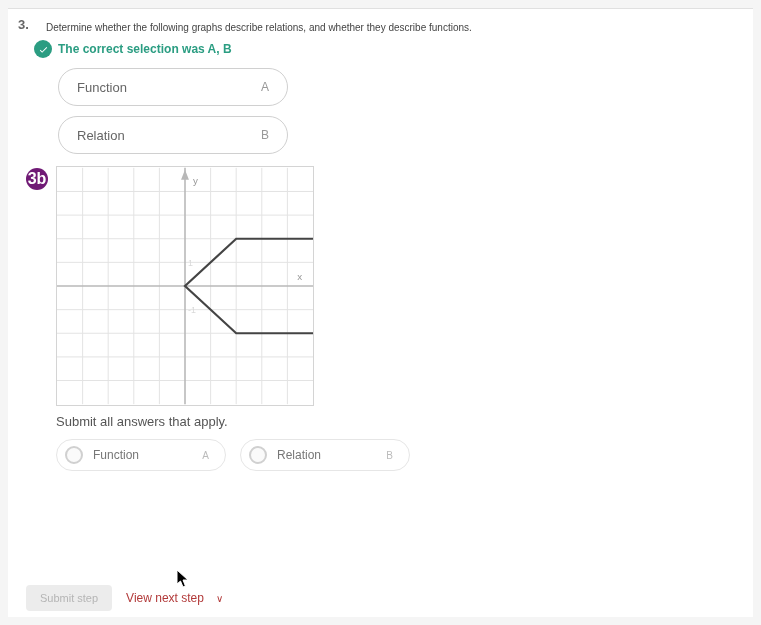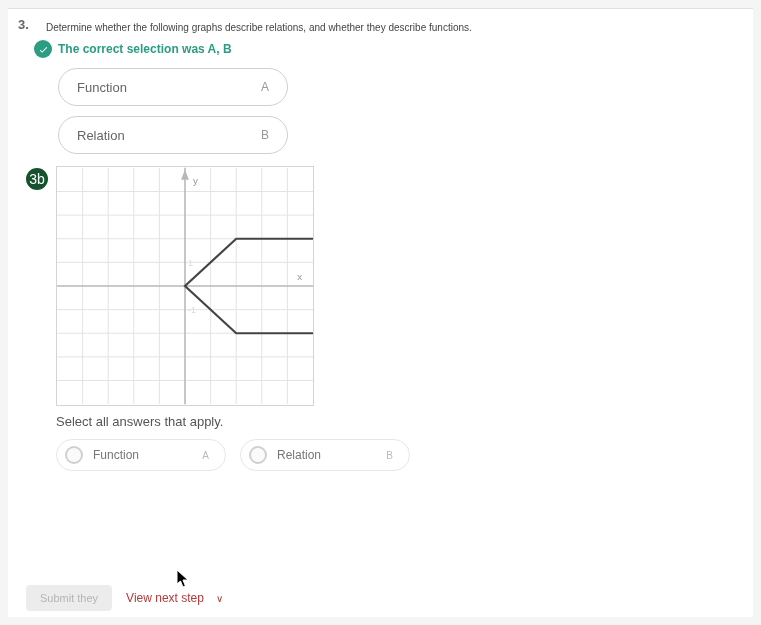--- a/index.html
+++ b/index.html
@@ -8,21 +8,21 @@
 .qnum{position:absolute;left:10px;top:8px;font-size:13px;font-weight:bold;color:#666}
 .stem{margin-left:20px;font-size:10px;color:#444;line-height:1.3;margin-bottom:6px}
 .feedback{display:flex;align-items:center;gap:6px;margin-left:8px;margin-bottom:10px}
 .check{width:18px;height:18px;border-radius:50%;background:#2b9d82;display:flex;align-items:center;justify-content:center}
 .check svg{width:11px;height:11px;fill:#fff}
 .fbtxt{color:#2b9d82;font-size:12px;font-weight:bold}
 .pills{margin-left:32px;display:flex;flex-direction:column;gap:10px;margin-bottom:12px}
 .pill{width:230px;height:38px;border:1px solid #d0d0d0;border-radius:19px;background:#fff;display:flex;align-items:center;justify-content:space-between;padding:0 18px;font-size:13px;color:#666}
 .pill .letter{color:#999;font-size:12px}
 .part-row{display:flex;align-items:flex-start;gap:8px;margin-bottom:8px}
-.part-badge{width:22px;height:22px;border-radius:50%;background:#14532d;color:#fff;font-size:14px;font-weight:normal;display:flex;align-items:center;justify-content:center;margin-top:2px}
+.part-badge{width:22px;height:22px;border-radius:50%;background:#701a75;color:#fff;font-size:16px;font-weight:bold;display:flex;align-items:center;justify-content:center;margin-top:2px}
 .graph{width:258px;height:240px;border:1px solid #d4d4d4;background:#fff;position:relative}
 .graph svg{width:100%;height:100%;display:block}
 .instr{font-size:13px;color:#555;margin:8px 0 10px 30px}
 .opts{display:flex;gap:14px;margin-left:30px;margin-bottom:24px}
 .opt{display:flex;align-items:center;gap:10px;background:#fff;border:1px solid #e6e6e6;border-radius:18px;padding:6px 16px 6px 8px;min-width:170px}
 .radio{width:18px;height:18px;border-radius:50%;border:2px solid #d0d0d0;background:#fafafa}
 .opt-label{font-size:12px;color:#777}
 .opt-sub{font-size:10px;color:#bbb;margin-left:auto}
 .cursor{position:absolute;left:168px;top:560px;pointer-events:none}
 .bottom{display:flex;align-items:center;gap:14px;position:absolute;bottom:6px;left:18px}
@@ -88,39 +88,39 @@
         <text x="244" y="114" font-size="10" fill="#999">x</text>
         <polyline points="260,72 182,72 130,120 182,168 260,168" fill="none" stroke="#444" stroke-width="2.2"></polyline>
         <g fill="#d9d9d9" font-size="9">
           <text x="133" y="100">1</text>
           <text x="133" y="147">-1</text>
         </g>
       </svg>
     </div>
   </div>
 
-  <div class="instr">Select all answers that apply.</div>
+  <div class="instr">Submit all answers that apply.</div>
 
   <div class="opts">
     <div class="opt">
       <span class="radio"></span>
       <span class="opt-label">Function</span>
       <span class="opt-sub">A</span>
     </div>
     <div class="opt">
       <span class="radio"></span>
       <span class="opt-label">Relation</span>
       <span class="opt-sub">B</span>
     </div>
   </div>
 
   <svg class="cursor" width="16" height="20" viewBox="0 0 16 20">
     <path d="M1 1 L1 15 L4.5 12 L7 18 L9.4 17 L7 11 L12 11 Z" fill="#000" stroke="#fff" stroke-width="1"></path>
   </svg>
 
   <div class="bottom">
-    <button class="submit">Submit they</button>
+    <button class="submit">Submit step</button>
     <div class="next">
       <span>View next step</span>
       <span class="chev">∨</span>
     </div>
   </div>
 </div>
 
 </body></html>

